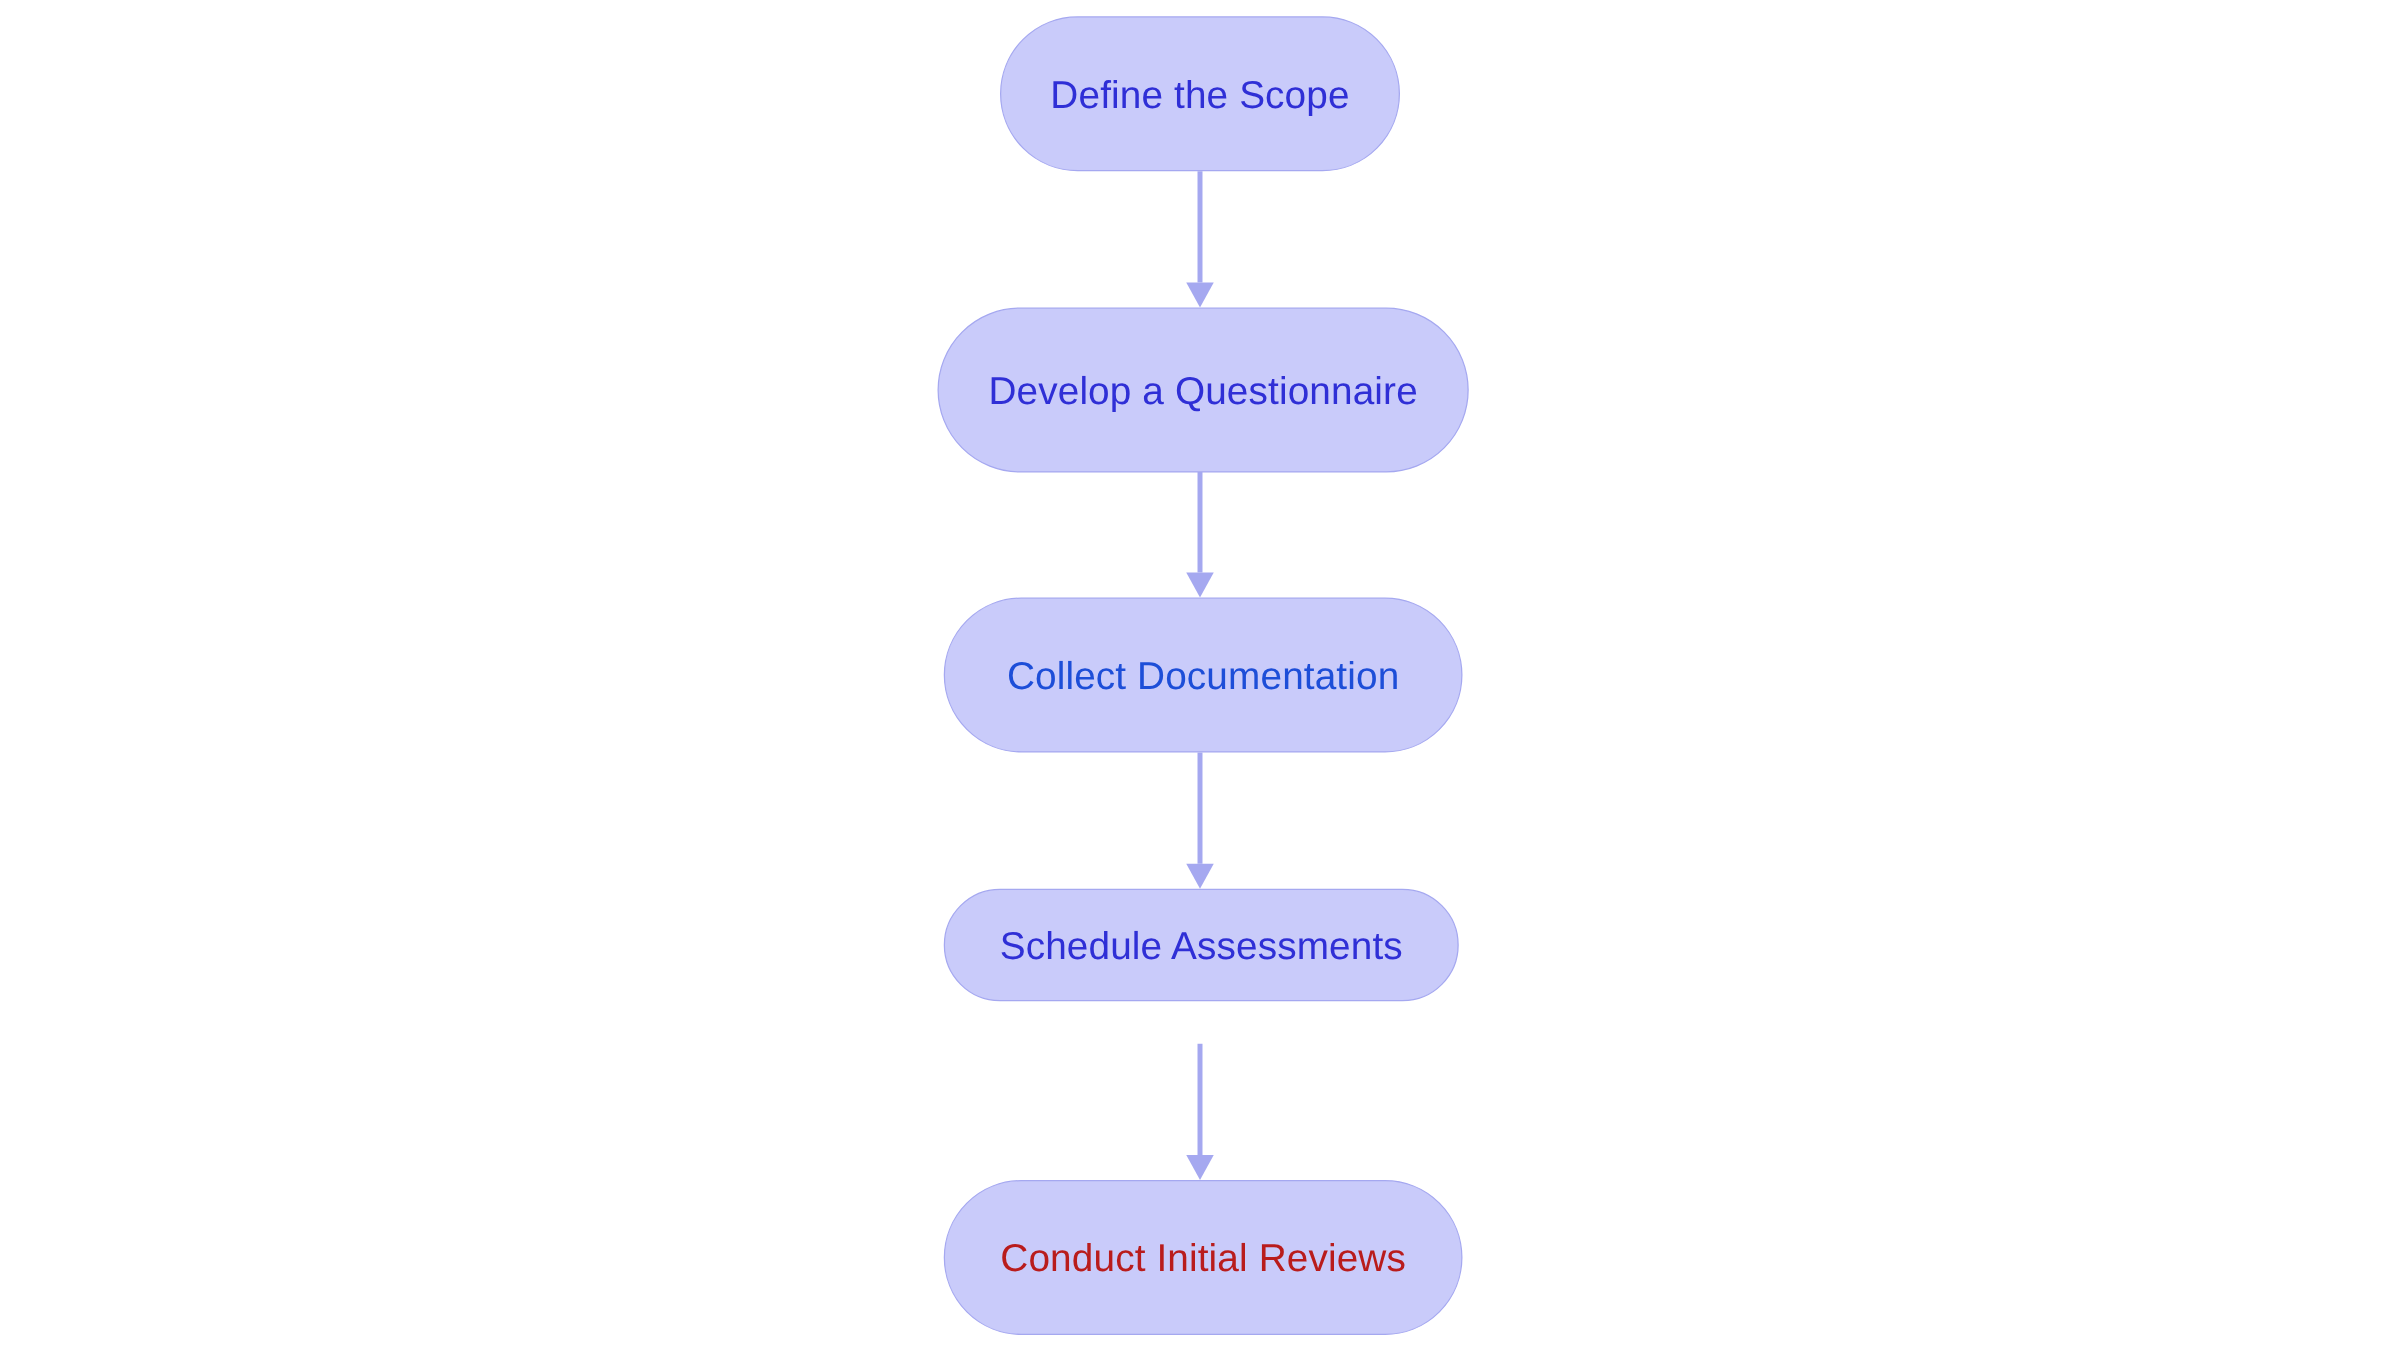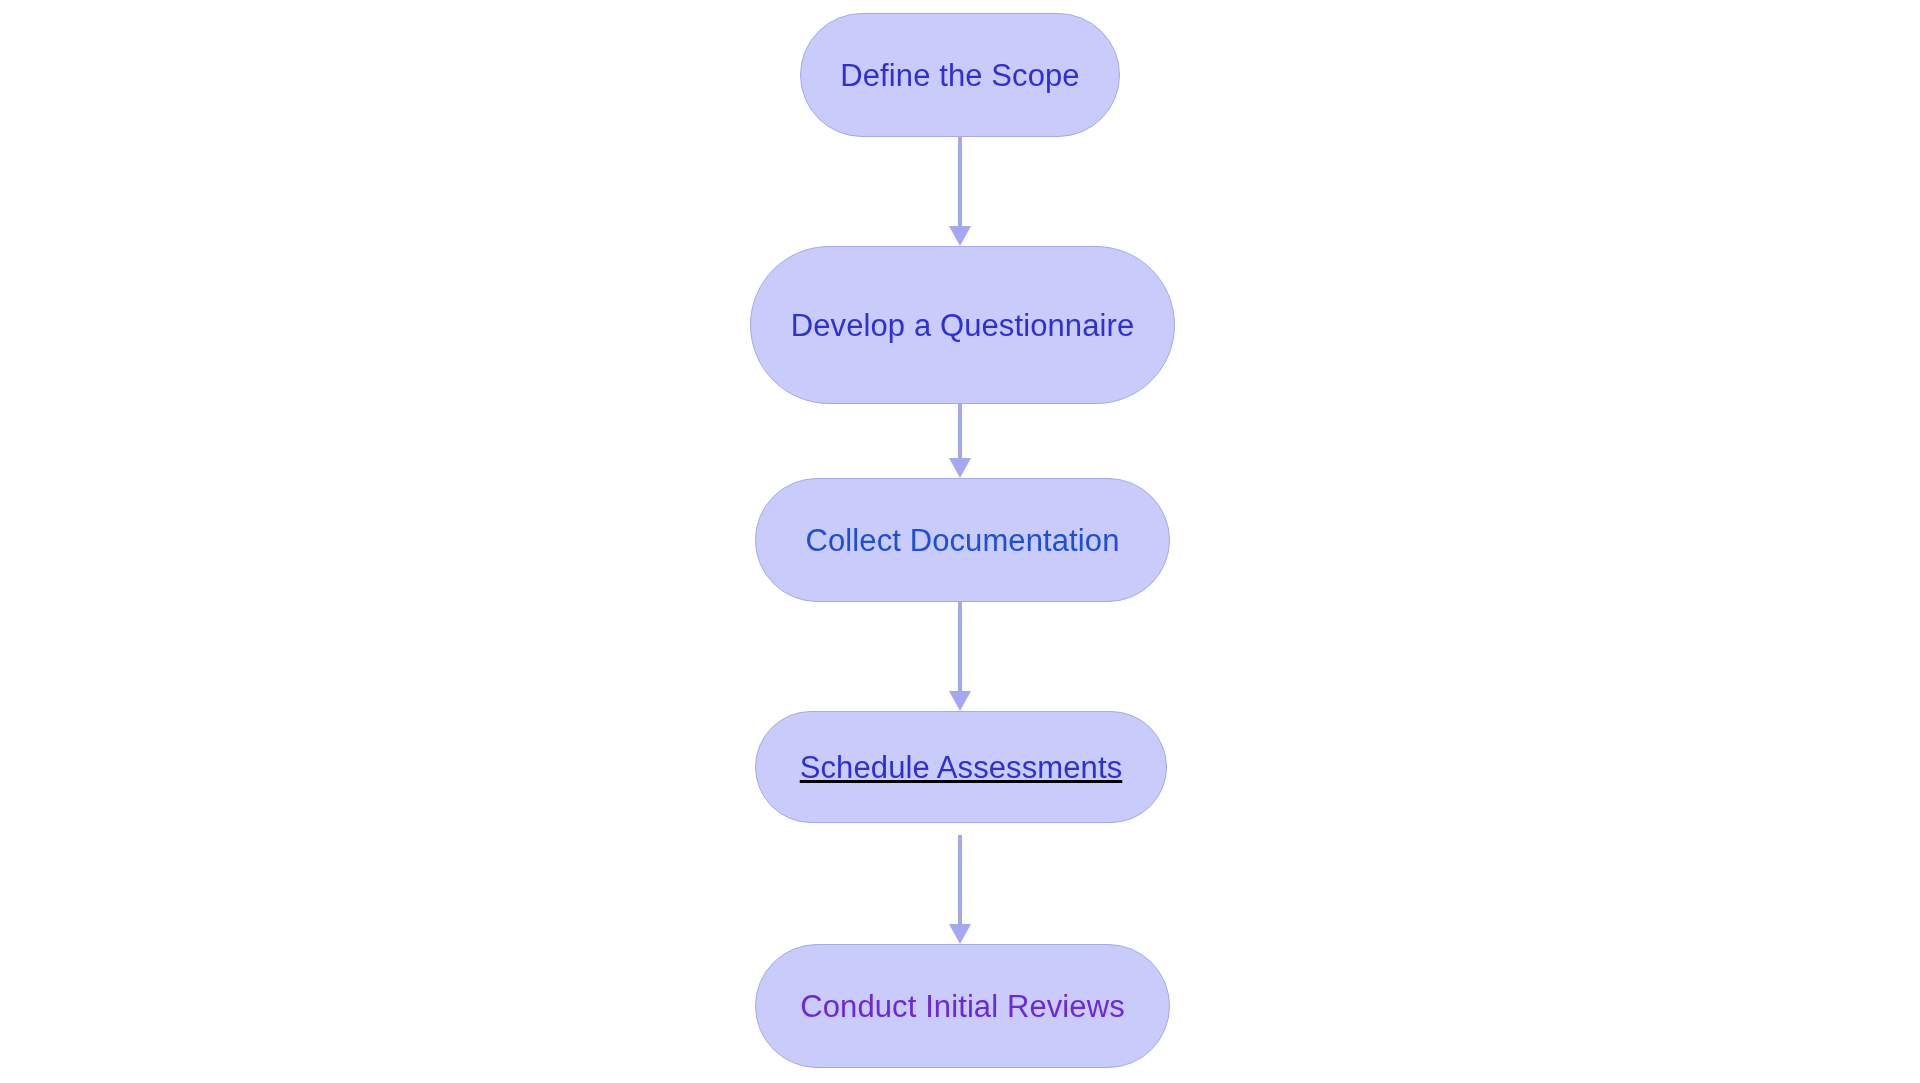--- a/index.html
+++ b/index.html
@@ -70,27 +70,27 @@
           <line x1="960" y1="835" x2="960" y2="924" stroke="#a5a8f0" stroke-width="4"></line>
           <polygon points="949,924 971,924 960,944" fill="#a5a8f0"></polygon>
         </g>
       </g>
   </svg>
 
   <div id="node-layer">
       <div class="flow-node" style="left: 800px; top: 13px; width: 320px; height: 124px; background: rgb(201, 203, 250); border-color: rgb(165, 168, 240);">
         <span class="flow-node-label" style="color: rgb(47, 47, 214);">Define the Scope</span>
       </div>
-      <div class="flow-node" style="left: 750px; top: 246px; width: 425px; height: 158px; background: rgb(201, 203, 250); border-color: rgb(165, 168, 240);">
+      <div class="flow-node" style="left: 750px; top: 246px; width: 425px; height: 132px; background: rgb(201, 203, 250); border-color: rgb(165, 168, 240);">
         <span class="flow-node-label" style="color: rgb(47, 47, 214);">Develop a Questionnaire</span>
       </div>
       <div class="flow-node" style="left: 755px; top: 478px; width: 415px; height: 124px; background: rgb(201, 203, 250); border-color: rgb(165, 168, 240);">
         <span class="flow-node-label" style="color: #1d4ed8;">Collect Documentation</span>
       </div>
-      <div class="flow-node" style="left: 755px; top: 711px; width: 412px; height: 112px; background: rgb(201, 203, 250); border-color: rgb(165, 168, 240); text-decoration: underline;">
+      <div class="flow-node" style="left: 755px; top: 711px; width: 412px; height: 90px; background: rgb(201, 203, 250); border-color: rgb(165, 168, 240);">
         <span class="flow-node-label" style="color: rgb(47, 47, 214);">Schedule Assessments</span>
       </div>
       <div class="flow-node" style="left: 755px; top: 944px; width: 415px; height: 124px; background: rgb(201, 203, 250); border-color: rgb(165, 168, 240);">
-        <span class="flow-node-label" style="color: #6d28d9;">Conduct Initial Reviews</span>
+        <span class="flow-node-label" style="color: #b91c1c;">Conduct Initial Reviews</span>
       </div>
     </div>
 
 </div>
 
 </body></html>

